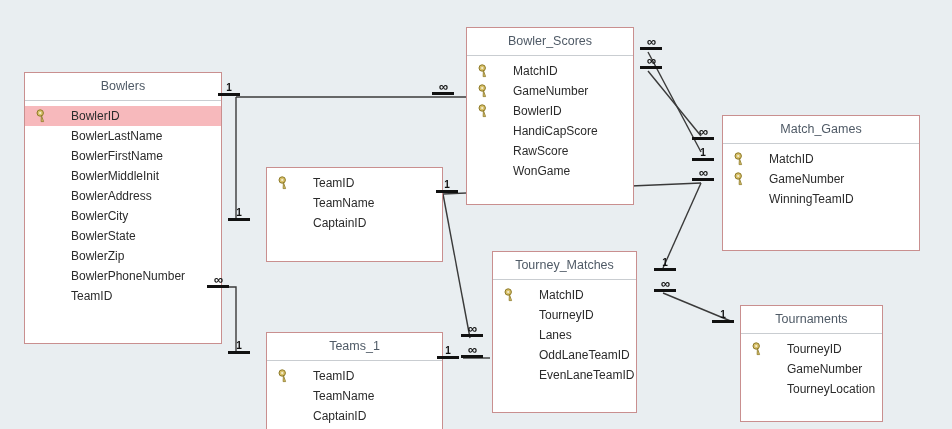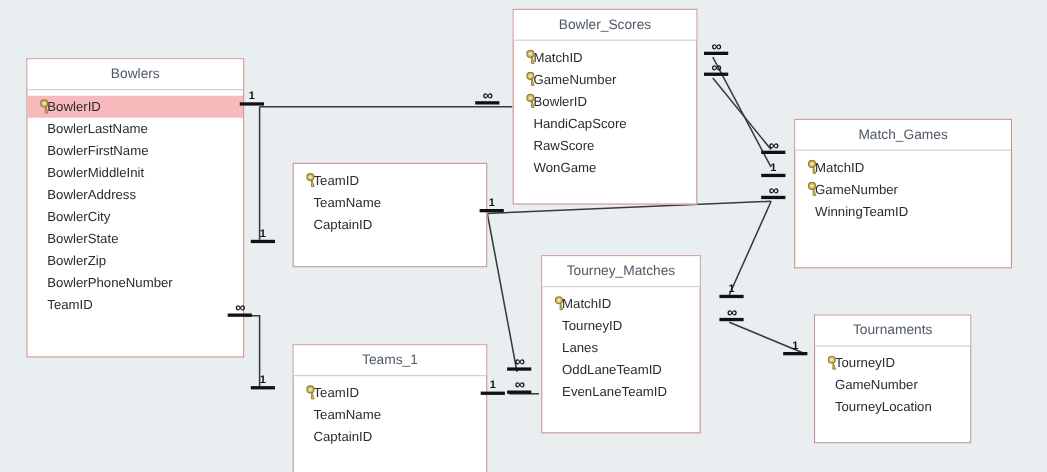--- a/index.html
+++ b/index.html
@@ -13,38 +13,39 @@
 
   
   #lines{position:absolute;left:0;top:0;width:952px;height:429px;pointer-events:none;}
 
   
   .tbl{
     position:absolute;
     background:#ffffff;
     border:1px solid #c98f8f;
     box-sizing:border-box;
+    margin-top:19px;
   }
   .tbl-title{
     text-align:center;
     font-size:12.5px;
     color:#4f5a66;
     padding:6px 4px 7px 4px;
     border-bottom:1px solid #c9cdd1;
     background:#ffffff;
     white-space:nowrap;
   }
   .fields{padding:5px 0 6px 0;}
   .field{
     position:relative;
     font-size:12px;
     color:#2b2b2b;
     line-height:20px;
     height:20px;
-    padding-left:18px;
+    padding-left:46px;
     white-space:nowrap;
   }
   .field.pk-highlight{background:#f7b9bc;}
   .keyicon{
     position:absolute;left:11px;top:3px;
     width:13px;height:14px;
   }
 
   
   .card{
@@ -138,21 +139,21 @@
           <path d="M5.4 6.3 L7.6 12.6 L5.1 12.6 Z" fill="#d8c06a" stroke="#8d7a28" stroke-width="0.8"></path>
         </svg>
         <span>BowlerID</span>
       </div>
       <div class="field"><span>HandiCapScore</span></div>
       <div class="field"><span>RawScore</span></div>
       <div class="field"><span>WonGame</span></div>
     </div>
   </div>
 
-  <div class="tbl" style="left:722px;top:108px;width:198px;height:136px;">
+  <div class="tbl" style="left:722px;top:96px;width:198px;height:136px;">
     <div class="tbl-title">Match_Games</div>
     <div class="fields">
       <div class="field">
         <svg class="keyicon" viewBox="0 0 13 14">
           <circle cx="4.2" cy="4" r="3.2" fill="#d8c06a" stroke="#8d7a28" stroke-width="1"></circle>
           <circle cx="4.2" cy="4" r="1.1" fill="#f4efd6"></circle>
           <path d="M5.4 6.3 L7.6 12.6 L5.1 12.6 Z" fill="#d8c06a" stroke="#8d7a28" stroke-width="0.8"></path>
         </svg>
         <span>MatchID</span>
       </div>

